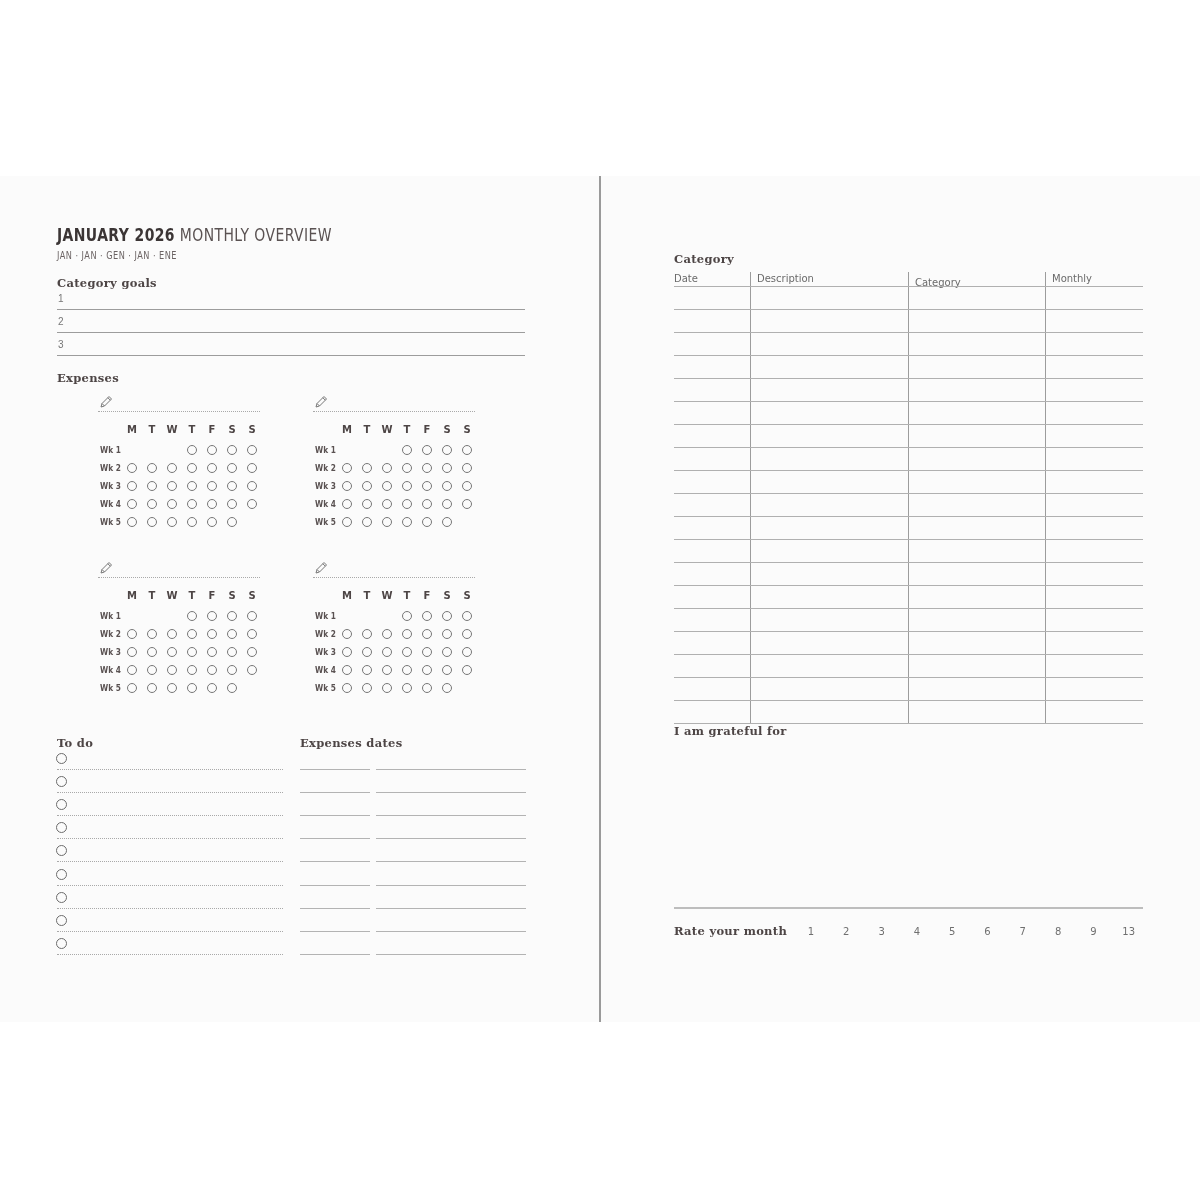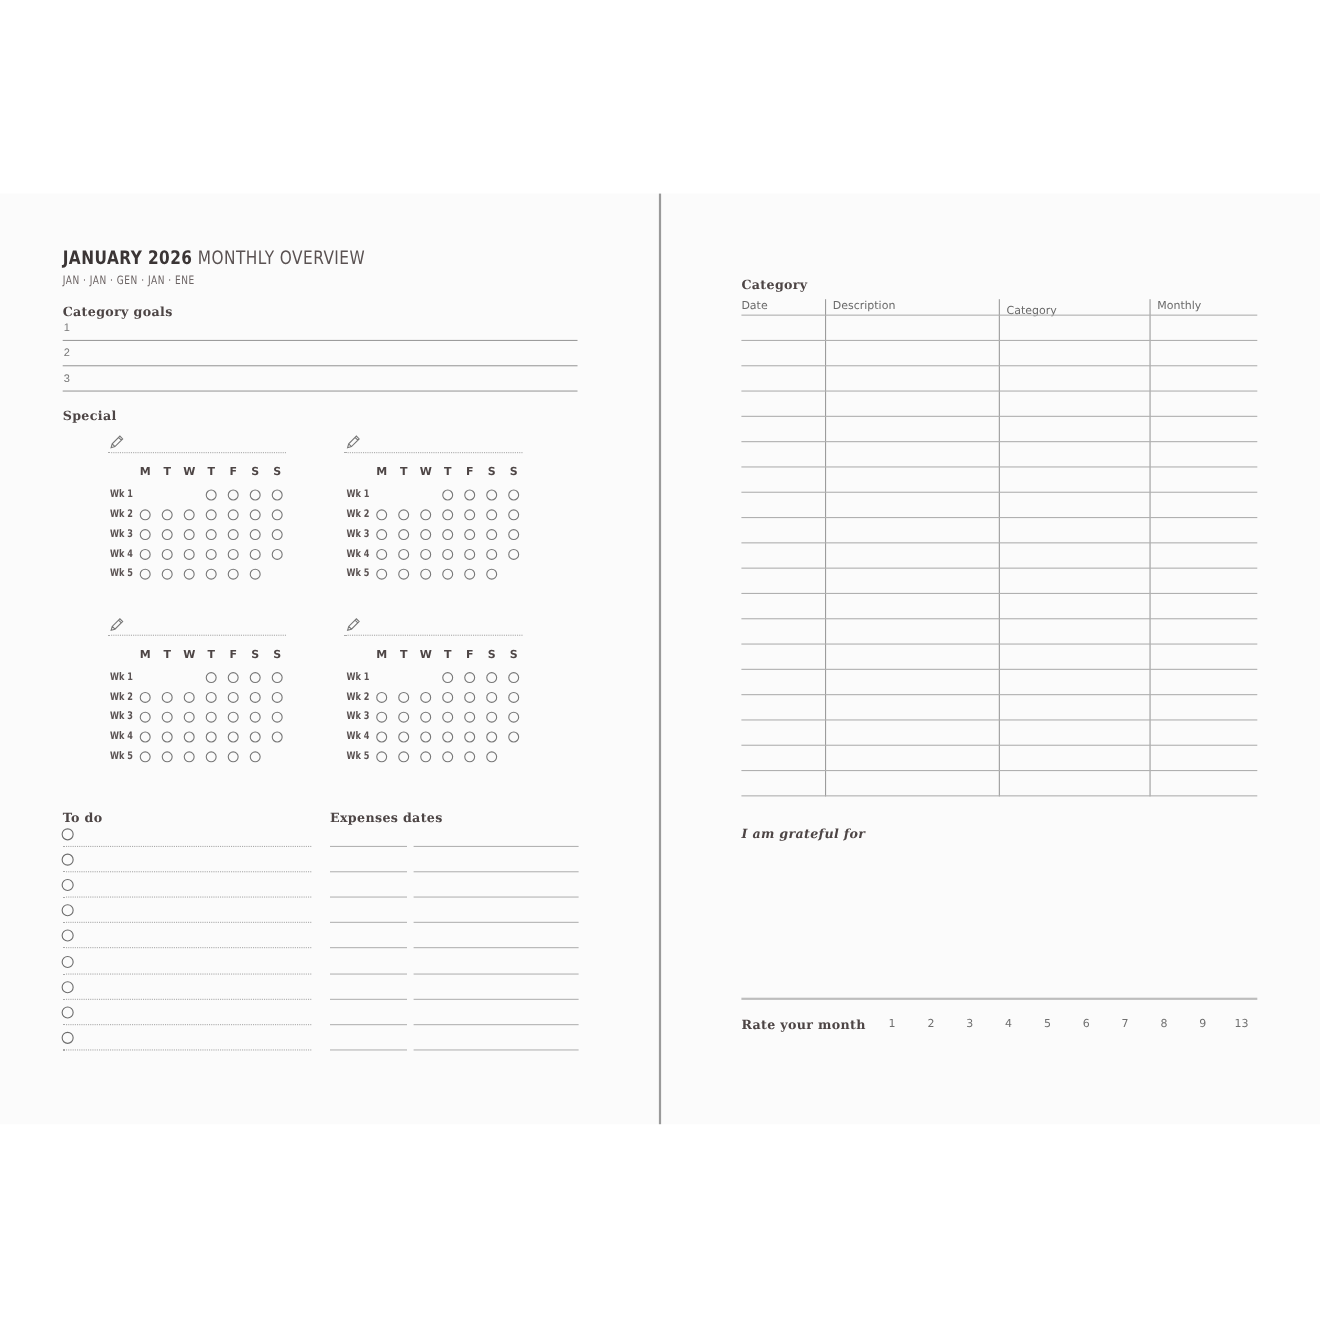--- a/index.html
+++ b/index.html
@@ -46,21 +46,21 @@
     <div class="abs " style="left: 70px; top: 289px; width: 450px; height: 20px;"></div>
     <div class="abs hline" style="left: 57px; top: 309px; width: 468px;"></div>
     <div class="abs goal-num" style="left: 58px; top: 316px;">2</div>
     <div class="abs " style="left: 70px; top: 312px; width: 450px; height: 20px;"></div>
     <div class="abs hline" style="left: 57px; top: 332px; width: 468px;"></div>
     <div class="abs goal-num" style="left: 58px; top: 339px;">3</div>
     <div class="abs " style="left: 70px; top: 335px; width: 450px; height: 20px;"></div>
     <div class="abs hline" style="left: 57px; top: 355px; width: 468px;"></div>
   </div>
 
-<div class="abs section" style="left:57px; top:371px;">Special</div>
+<div class="abs section" style="left:57px; top:371px;">Expenses</div>
 <div id="trackers">
     <div class="abs pencil" style="left: 98px; top: 394px;"><svg viewBox="0 0 16 16" width="16" height="16">
         <path d="M3 13 L4 9.5 L11 2.5 L13.5 5 L6.5 12 Z M4 9.5 L6.5 12 M9.8 3.7 L12.3 6.2" fill="none" stroke="#777" stroke-width="1"></path>
       </svg></div>
     <div class="abs dotline" style="left: 98px; top: 411px; width: 162px;"></div>
     <div class="abs " style="left: 118px; top: 394px; width: 140px; height: 16px;"></div>
     <div class="abs dayhdr" style="left: 125px; top: 424px;">M</div>
     <div class="abs dayhdr" style="left: 145px; top: 424px;">T</div>
     <div class="abs dayhdr" style="left: 165px; top: 424px;">W</div>
     <div class="abs dayhdr" style="left: 185px; top: 424px;">T</div>
@@ -401,21 +401,21 @@
     <div class="abs " style="left: 751px; top: 678px; width: 156px; height: 21px;"></div>
     <div class="abs " style="left: 909px; top: 678px; width: 135px; height: 21px;"></div>
     <div class="abs " style="left: 1046px; top: 678px; width: 96px; height: 21px;"></div>
     <div class="abs hline" style="left: 674px; top: 723px; width: 469px; background: rgb(176, 176, 176);"></div>
     <div class="abs " style="left: 675px; top: 701px; width: 74px; height: 21px;"></div>
     <div class="abs " style="left: 751px; top: 701px; width: 156px; height: 21px;"></div>
     <div class="abs " style="left: 909px; top: 701px; width: 135px; height: 21px;"></div>
     <div class="abs " style="left: 1046px; top: 701px; width: 96px; height: 21px;"></div>
   </div>
 
-<div class="abs section" style="left:674px; top:751px;font-style:italic;">I am grateful for</div>
+<div class="abs section" style="left:674px; top:724px;">I am grateful for</div>
 <div class="abs" style="left:674px; top:750px; width:469px; height:150px;"></div>
 
 <div class="abs hline" style="left:674px; top:907px; width:469px; background:#bdbdbd; height:2px;"></div>
 <div class="abs section" style="left:674px; top:924px;">Rate your month</div>
 <div id="rating">
     <div class="abs rate-num" style="left: 803px; top: 926px;">1</div>
     <div class="abs rate-num" style="left: 838.3px; top: 926px;">2</div>
     <div class="abs rate-num" style="left: 873.6px; top: 926px;">3</div>
     <div class="abs rate-num" style="left: 908.9px; top: 926px;">4</div>
     <div class="abs rate-num" style="left: 944.2px; top: 926px;">5</div>

